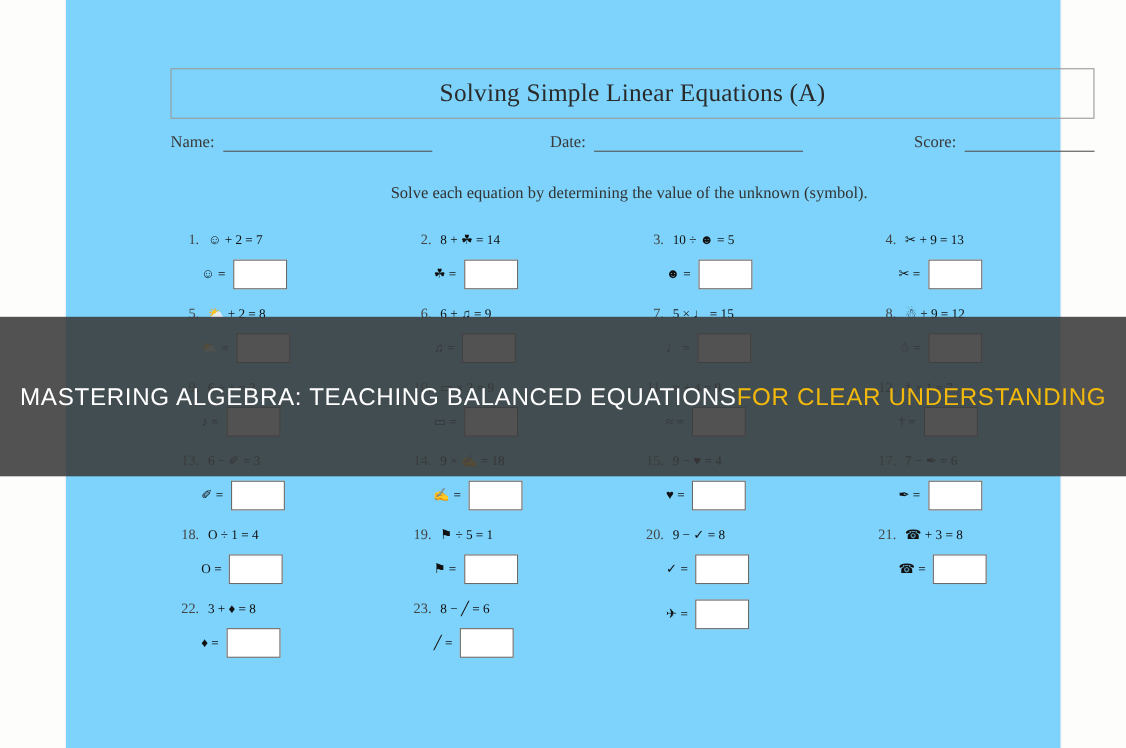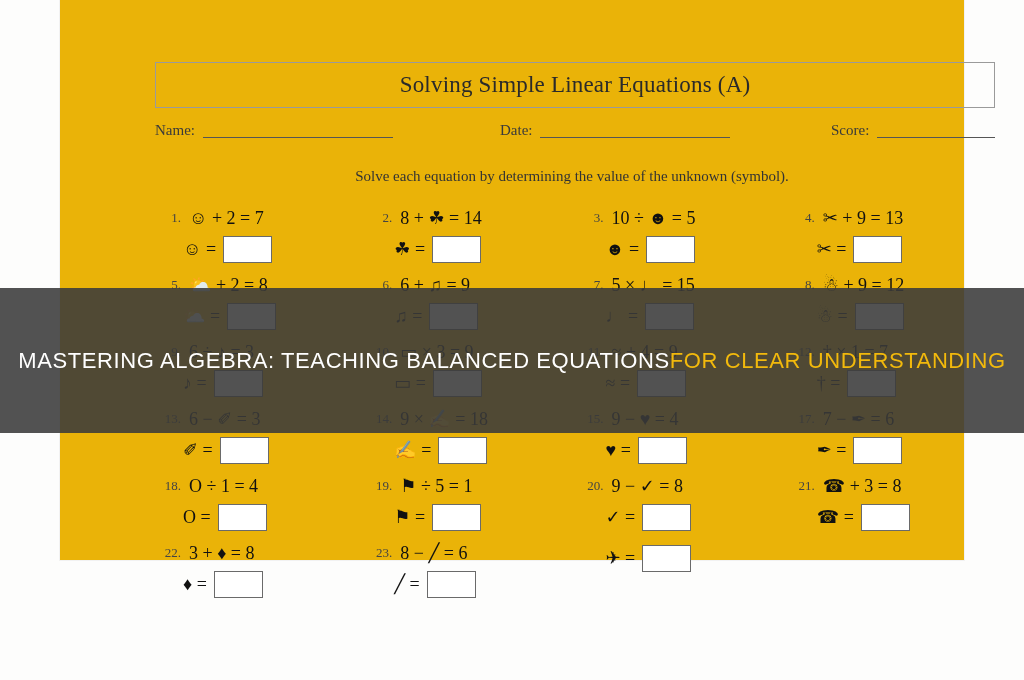--- a/index.html
+++ b/index.html
@@ -20,22 +20,22 @@
     width: 1024px;
     height: 680px;
     background: #fdfdfc;
   }
   
   .sheet {
     position: absolute;
     left: 60px;
     top: 0;
     width: 904px;
-    height: 560px;
-    background: #eab308;
+    height: 680px;
+    background: #7dd3fc;
     box-shadow: 0 0 0 1px #f2f2f2;
   }
 
   .title-box {
     position: absolute;
     left: 95px;
     top: 62px;
     width: 840px;
     height: 46px;
     border: 1px solid #9a9a9a;
@@ -113,21 +113,21 @@
     height: 26px;
   }
   .idx {
     font-size: 13px;
     color: #444;
     width: 22px;
     text-align: right;
     margin-right: 2px;
   }
   .sym {
-    font-size: 18px;
+    font-size: 12px;
     color: #111;
     line-height: 1;
   }
   .ans-line {
     display: flex;
     align-items: center;
     gap: 7px;
     margin-top: 3px;
     margin-left: 24px;
     height: 30px;

